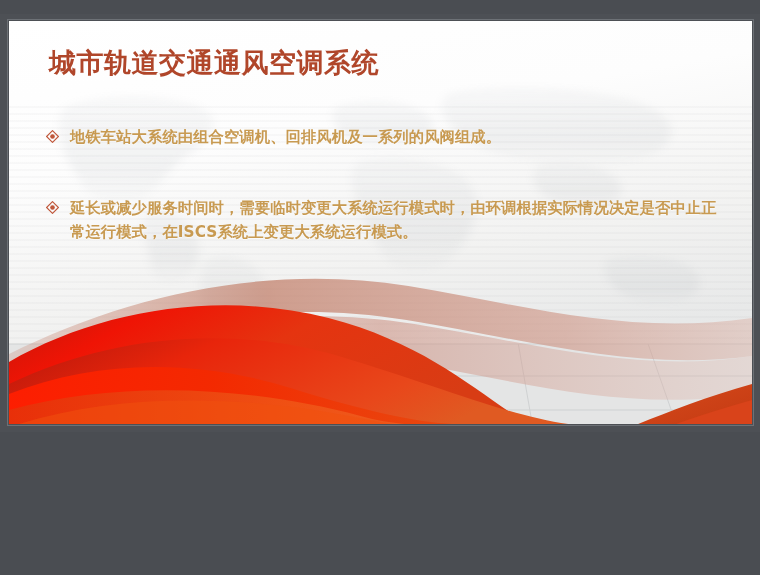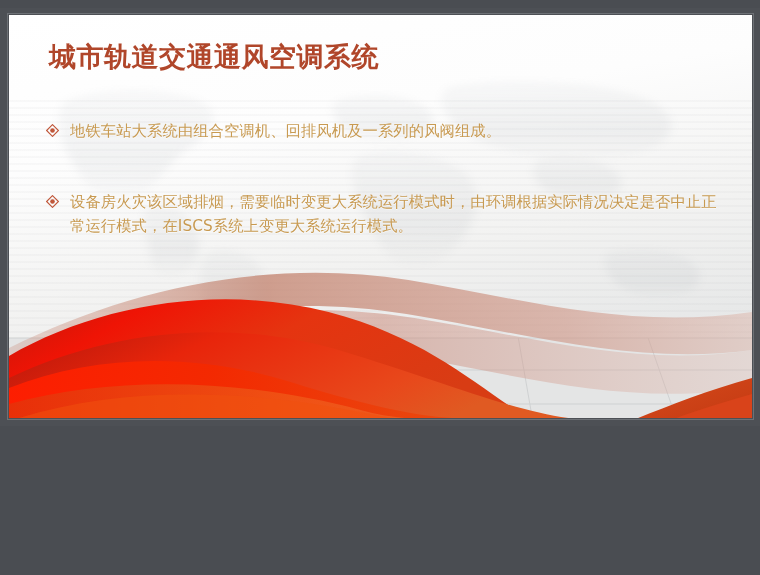--- a/index.html
+++ b/index.html
@@ -8,21 +8,21 @@
     width: 760px;
     height: 575px;
     overflow: hidden;
     background: #4a4d52;
     font-family: "DejaVu Sans", "Liberation Sans", sans-serif;
   }
 
   
   .slide-frame {
     position: absolute;
-    left: 0; top: 8px;
+    left: 0; top: 14px;
     width: 760px;
     height: 418px;
     background: #4d5055;
     padding: 7px 8px 8px 9px;
   }
   .slide-frame::before {
     
     content: "";
     position: absolute;
     left: 7px; top: 5px; right: 6px; bottom: 6px;
@@ -109,21 +109,21 @@
     padding: 0;
   }
 
   .bullet-item {
     position: relative;
     padding-left: 27px;
     margin-bottom: 9px;
     color: #c89a51;
     font-size: 15.3px;
     line-height: 1.52;
-    font-weight: 400;
+    font-weight: 700;
     letter-spacing: .1px;
     text-shadow: 0 1px 0 rgba(255,255,255,.5);
     margin-top: 48px;
   }
 
   .bullet-item .marker {
     position: absolute;
     left: 3px;
     top: 4px;
     width: 13px;
@@ -265,21 +265,21 @@
 
 
 
         <li class="bullet-item">
           <span class="marker">
             <svg viewBox="0 0 13 13" xmlns="http://www.w3.org/2000/svg">
               <path d="M6.5 0.6 L12.4 6.5 L6.5 12.4 L0.6 6.5 Z" fill="none" stroke="#c0573a" stroke-width="1.1"></path>
               <circle cx="6.5" cy="6.5" r="2.3" fill="#c0573a"></circle>
             </svg>
           </span>
-          <span class="bullet-text">设备房火灾该区域排烟，需要临时变更大系统运行模式时，由环调根据实际情况决定是否中止正常运行模式，在ISCS系统上变更大系统运行模式。</span>
+          <span class="bullet-text">延长或减少服务时间时，需要临时变更大系统运行模式时，由环调根据实际情况决定是否中止正常运行模式，在ISCS系统上变更大系统运行模式。</span>
         </li>
 
 
       </ul>
     </div>
 
   </div>
 </div>
 
 </body></html>

